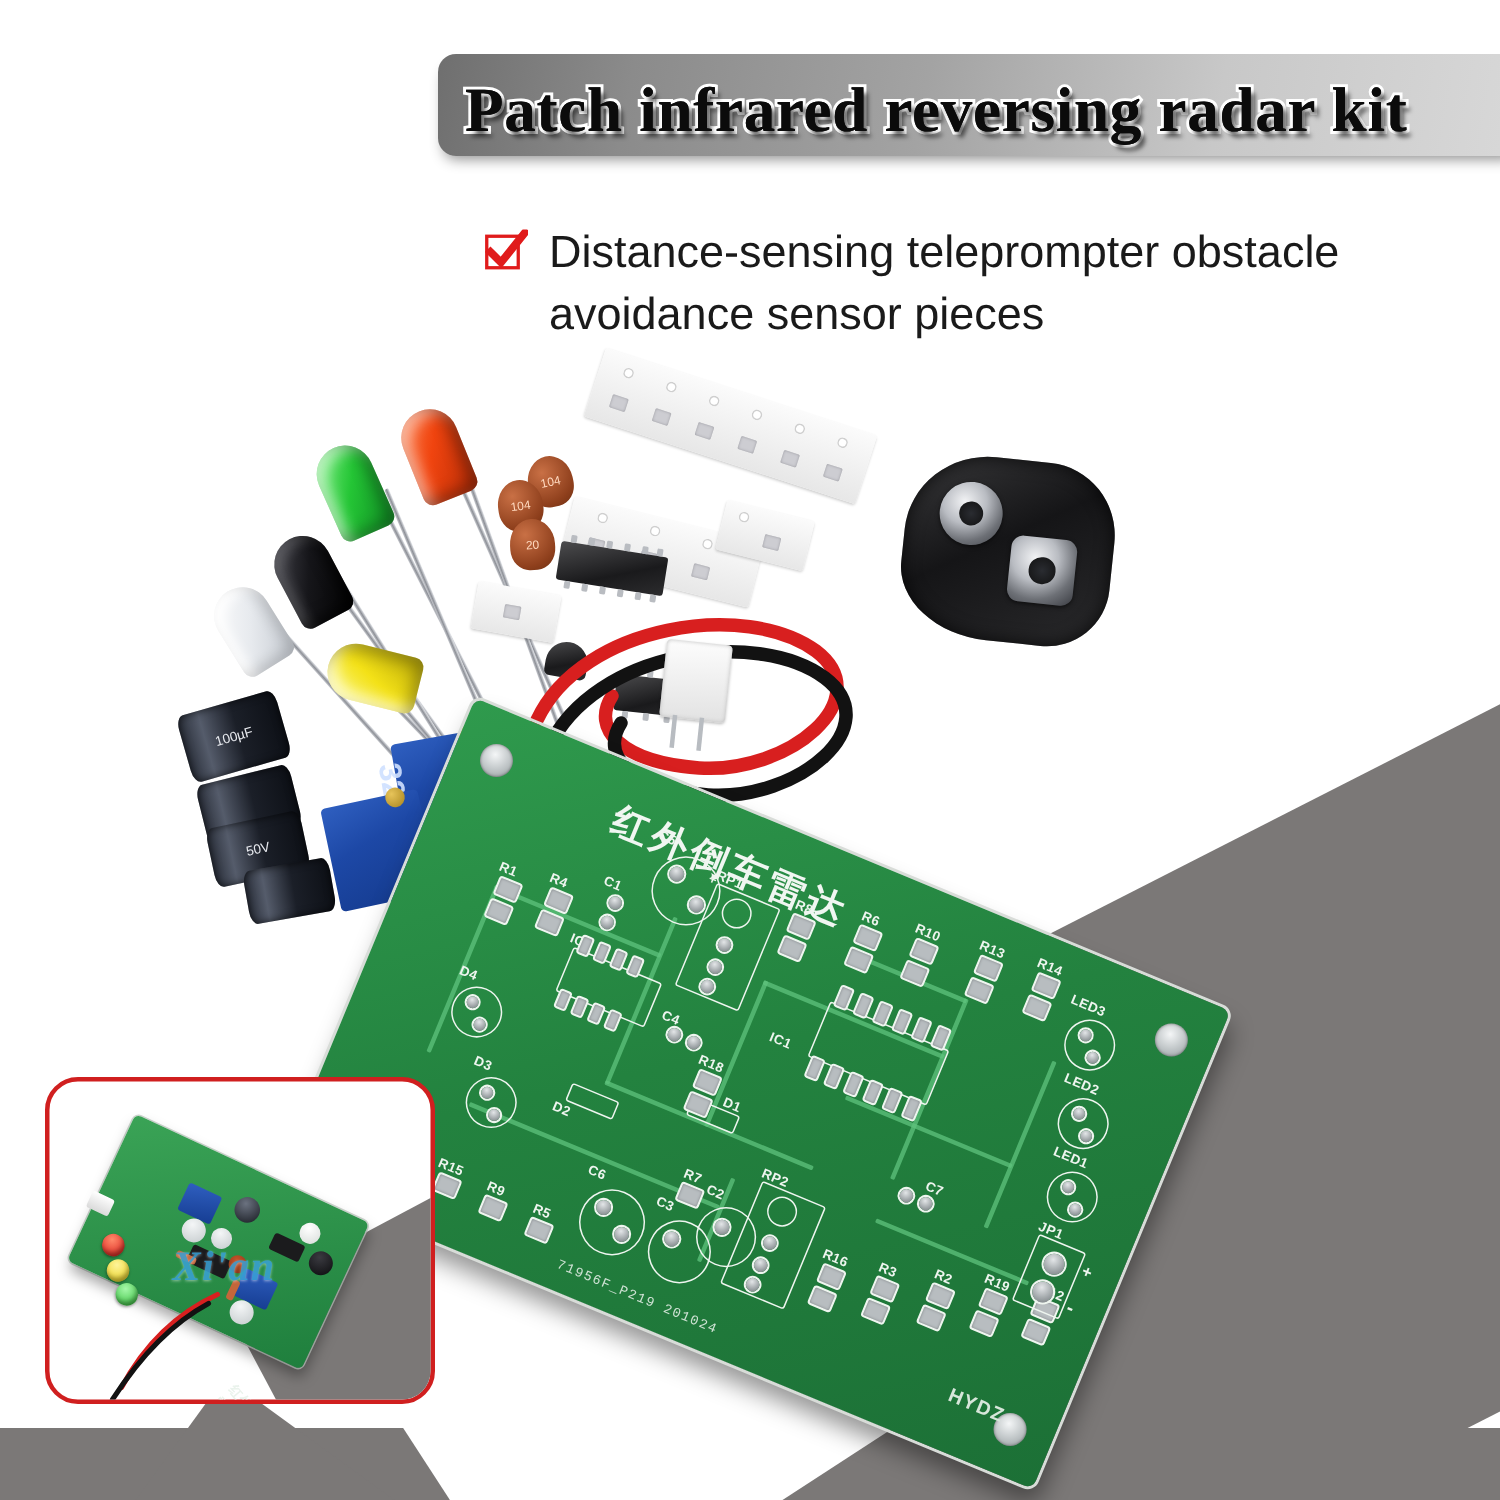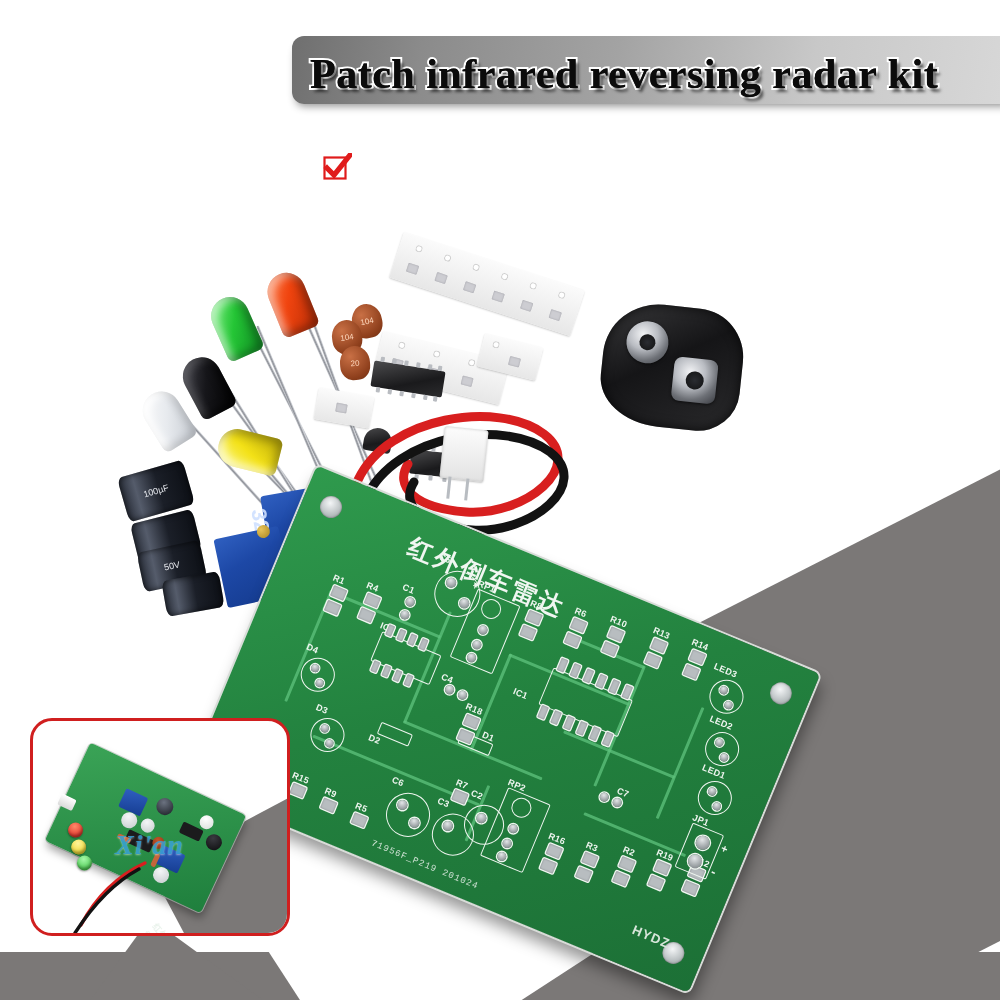--- a/index.html
+++ b/index.html
@@ -207,20 +207,21 @@
 
 
   <div id="banner"></div>
   <div id="banner-title">Patch infrared reversing radar kit</div>
   <div id="banner-title-top">Patch infrared reversing radar kit</div>
 
   <svg id="check-icon" viewBox="0 0 30 30">
     <rect x="2.5" y="4.5" width="21" height="21" fill="#ffffff" stroke="#e01b1b" stroke-width="2.2"></rect>
     <path d="M5 15 l7 7 l16 -20" fill="none" stroke="#e01b1b" stroke-width="5.2" stroke-linecap="square" stroke-linejoin="miter"></path>
   </svg>
+  <div id="subtitle">Distance-sensing teleprompter obstacle avoidance sensor pieces</div>
 
   <div id="components">
 
     <div class="lead part" style="left:178px;top:66px;height:190px;transform:rotate(-24deg);"></div>
     <div class="lead part" style="left:186px;top:66px;height:200px;transform:rotate(-20deg);"></div>
     <div class="lead part" style="left:128px;top:86px;height:190px;transform:rotate(-27deg);"></div>
     <div class="lead part" style="left:136px;top:86px;height:196px;transform:rotate(-23deg);"></div>
     <div class="lead part" style="left:96px;top:144px;height:200px;transform:rotate(-36deg);"></div>
     <div class="lead part" style="left:104px;top:144px;height:205px;transform:rotate(-32deg);"></div>
     <div class="lead part" style="left:120px;top:208px;height:215px;transform:rotate(-44deg);"></div>

